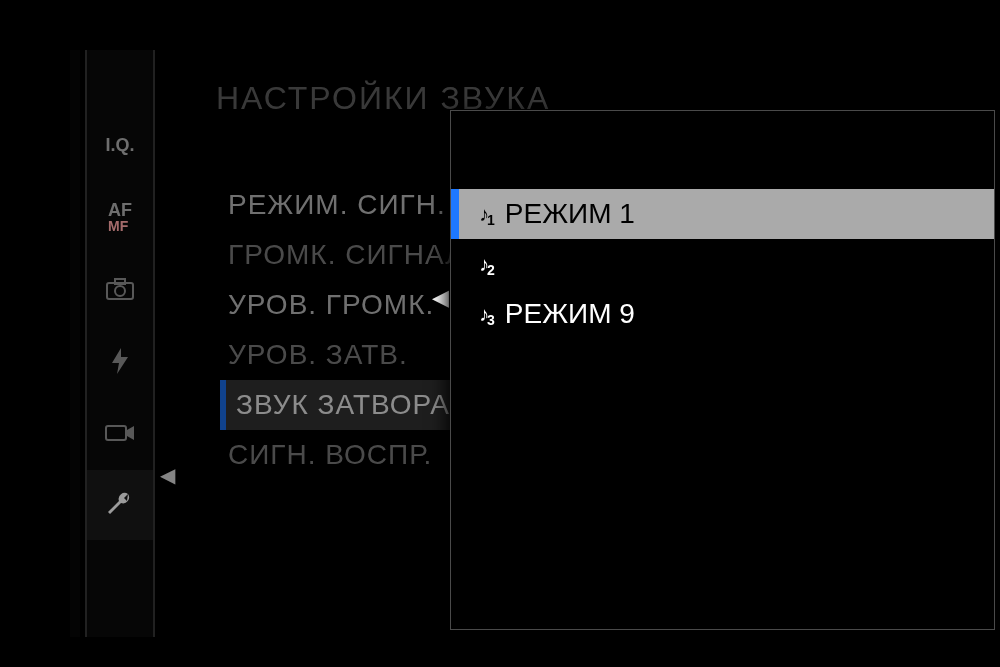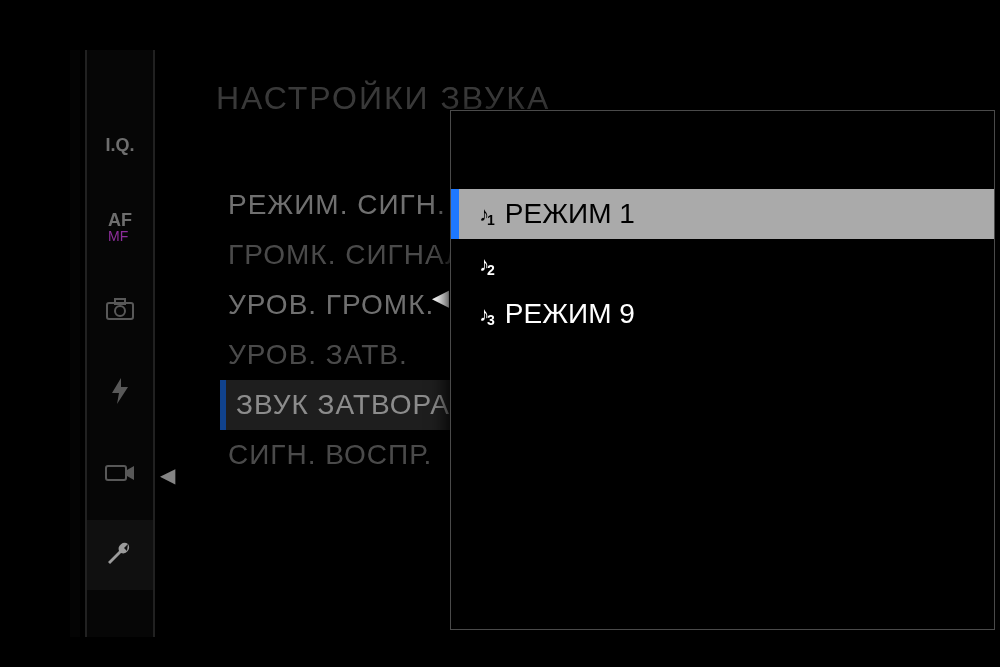--- a/index.html
+++ b/index.html
@@ -16,21 +16,21 @@
     left: 85px;
     top: 50px;
     bottom: 30px;
     width: 70px;
     background: #0a0a0a;
     border-left: 2px solid #333;
     border-right: 2px solid #333;
     display: flex;
     flex-direction: column;
     padding-top: 60px;
-    gap: 12px;
+    gap: 2px;
     opacity: 0.65;
   }
   .sidebar-item {
     display: flex;
     align-items: center;
     justify-content: center;
     height: 70px;
     position: relative;
   }
   .sidebar-item.active {
@@ -42,23 +42,23 @@
   }
   .sidebar-item.active .sidebar-icon { color: #eee; }
   .sidebar-label {
     color: #aaa;
     font-size: 18px;
     font-weight: bold;
     text-align: center;
     line-height: 1;
   }
   .sidebar-sublabel {
-    color: #d946ef;
+    color: #fca5a5;
     font-size: 14px;
-    font-weight: normal;
+    font-weight: bold;
     line-height: 1;
   }
   .sidebar-pointer {
     position: absolute;
     left: 160px;
     top: 463px;
     color: #ddd;
     font-size: 20px;
     opacity: 0.6;
   }

